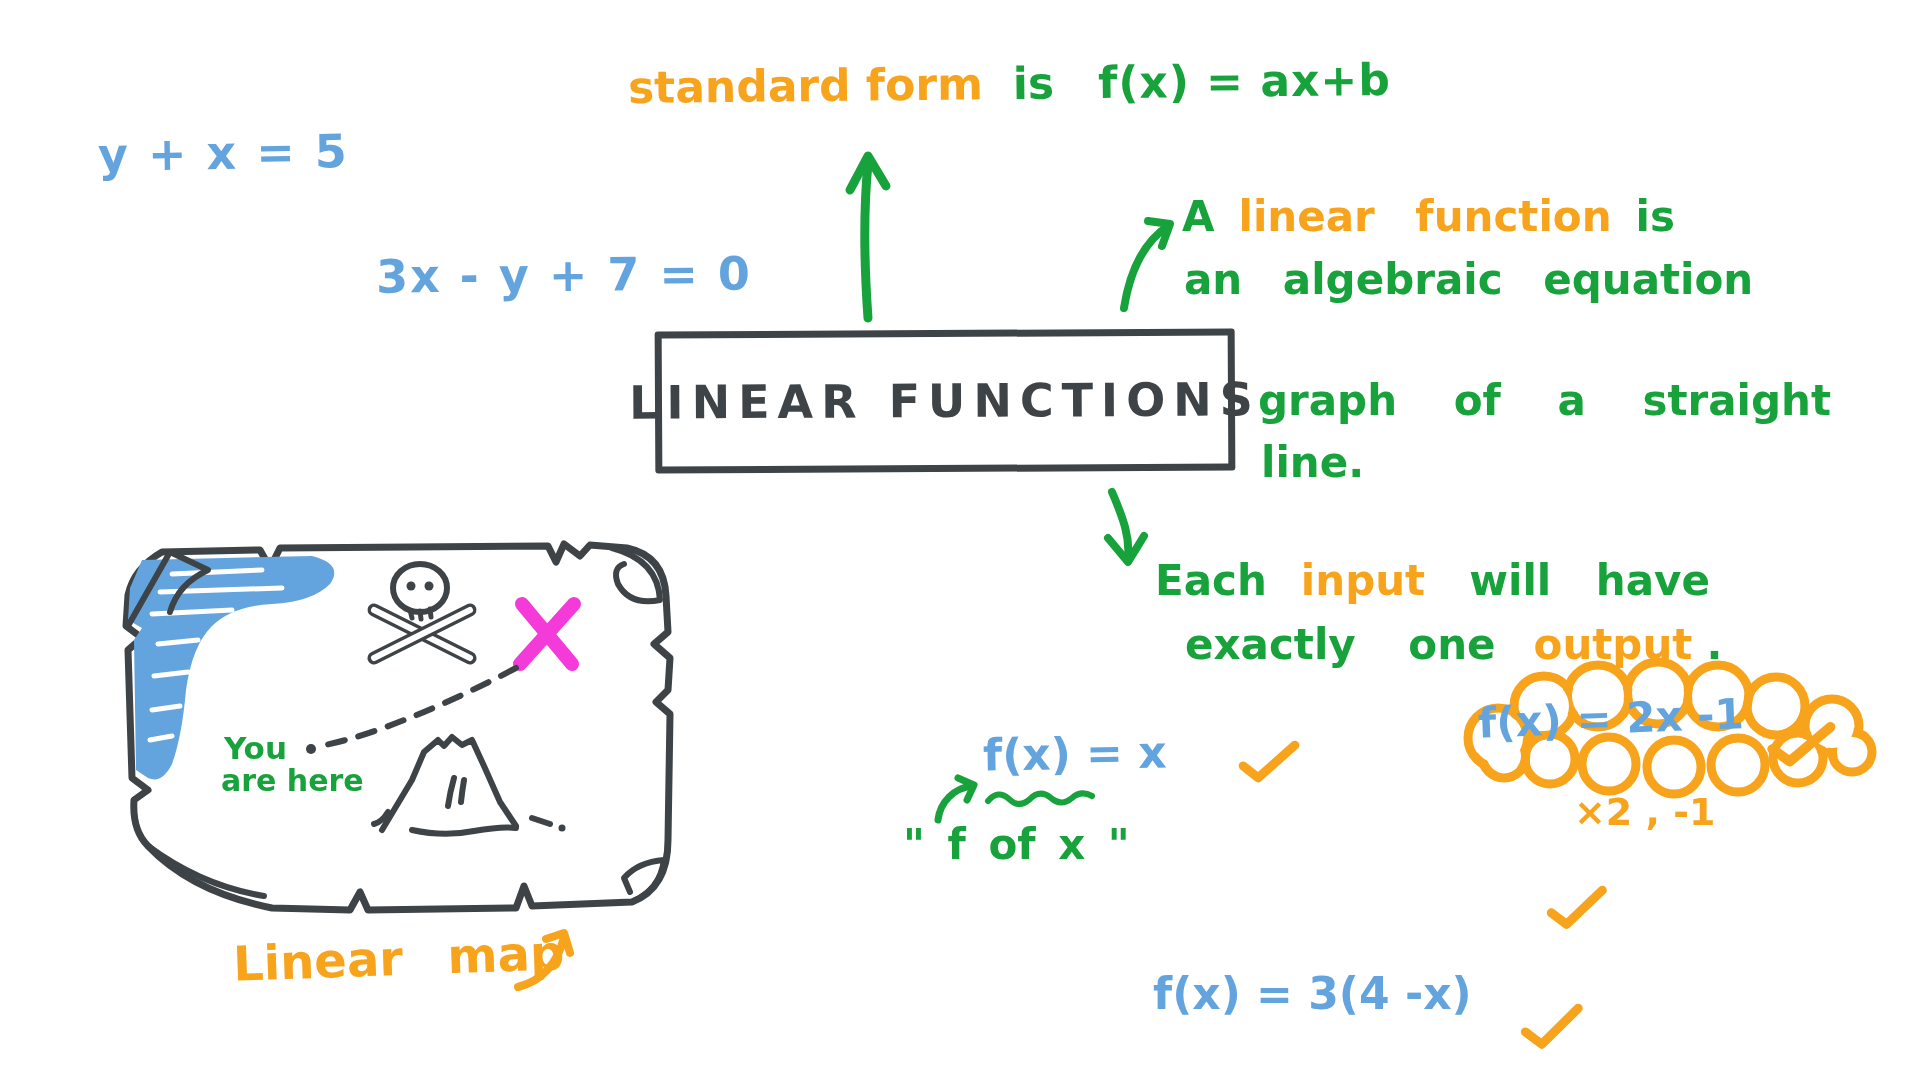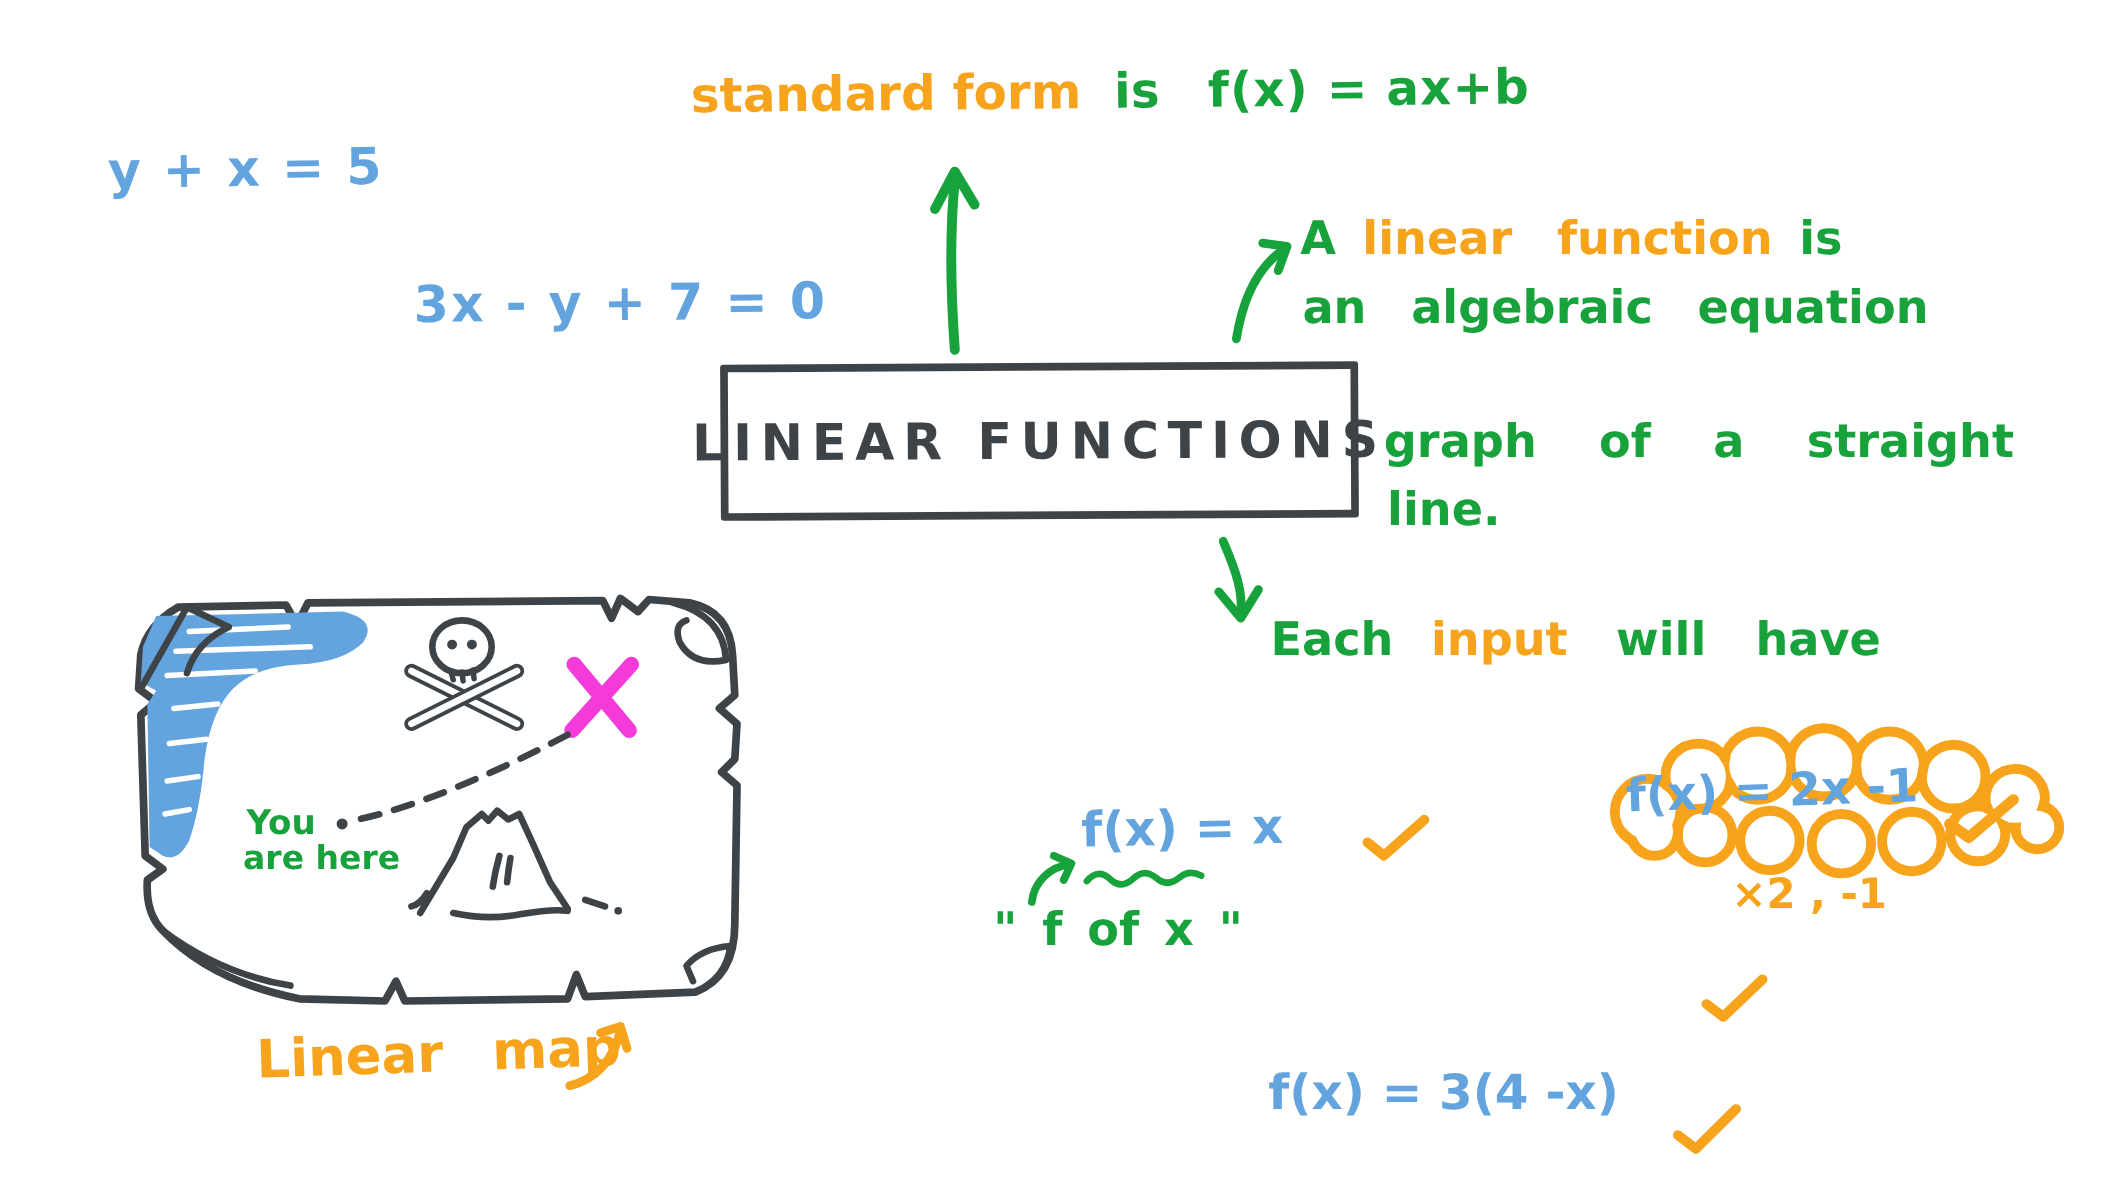--- a/index.html
+++ b/index.html
@@ -92,20 +92,23 @@
   <div class="abs def-l def-l5 green">line.</div>
 
   <svg class="abs" style="left:1098px;top:486px;" width="60" height="86" viewBox="0 0 60 86">
     <path class="stroke-green" stroke-width="8" d="M14 6 C 26 34 32 52 30 72"></path>
     <path class="stroke-green" stroke-width="8" d="M10 52 L 30 76 L 46 50"></path>
   </svg>
 
   <div class="abs io-l1">
     <span class="green">Each</span><span class="orange w2">input</span><span class="green w3">will have</span>
   </div>
+  <div class="abs io-l2">
+    <span class="green w4">exactly one</span><span class="orange w5">output</span><span class="green w6">.</span>
+  </div>
 
   <svg class="abs" style="left:1446px;top:660px;" width="442" height="134" viewBox="0 0 442 134">
     <g class="stroke-orange" stroke-width="9">
       <circle cx="52" cy="78" r="30"></circle>
         <circle cx="98" cy="46" r="30"></circle>
         <circle cx="152" cy="36" r="31"></circle>
       <circle cx="212" cy="33" r="31"></circle>
         <circle cx="272" cy="36" r="31"></circle>
         <circle cx="330" cy="46" r="29"></circle>
       <circle cx="386" cy="66" r="27"></circle>

